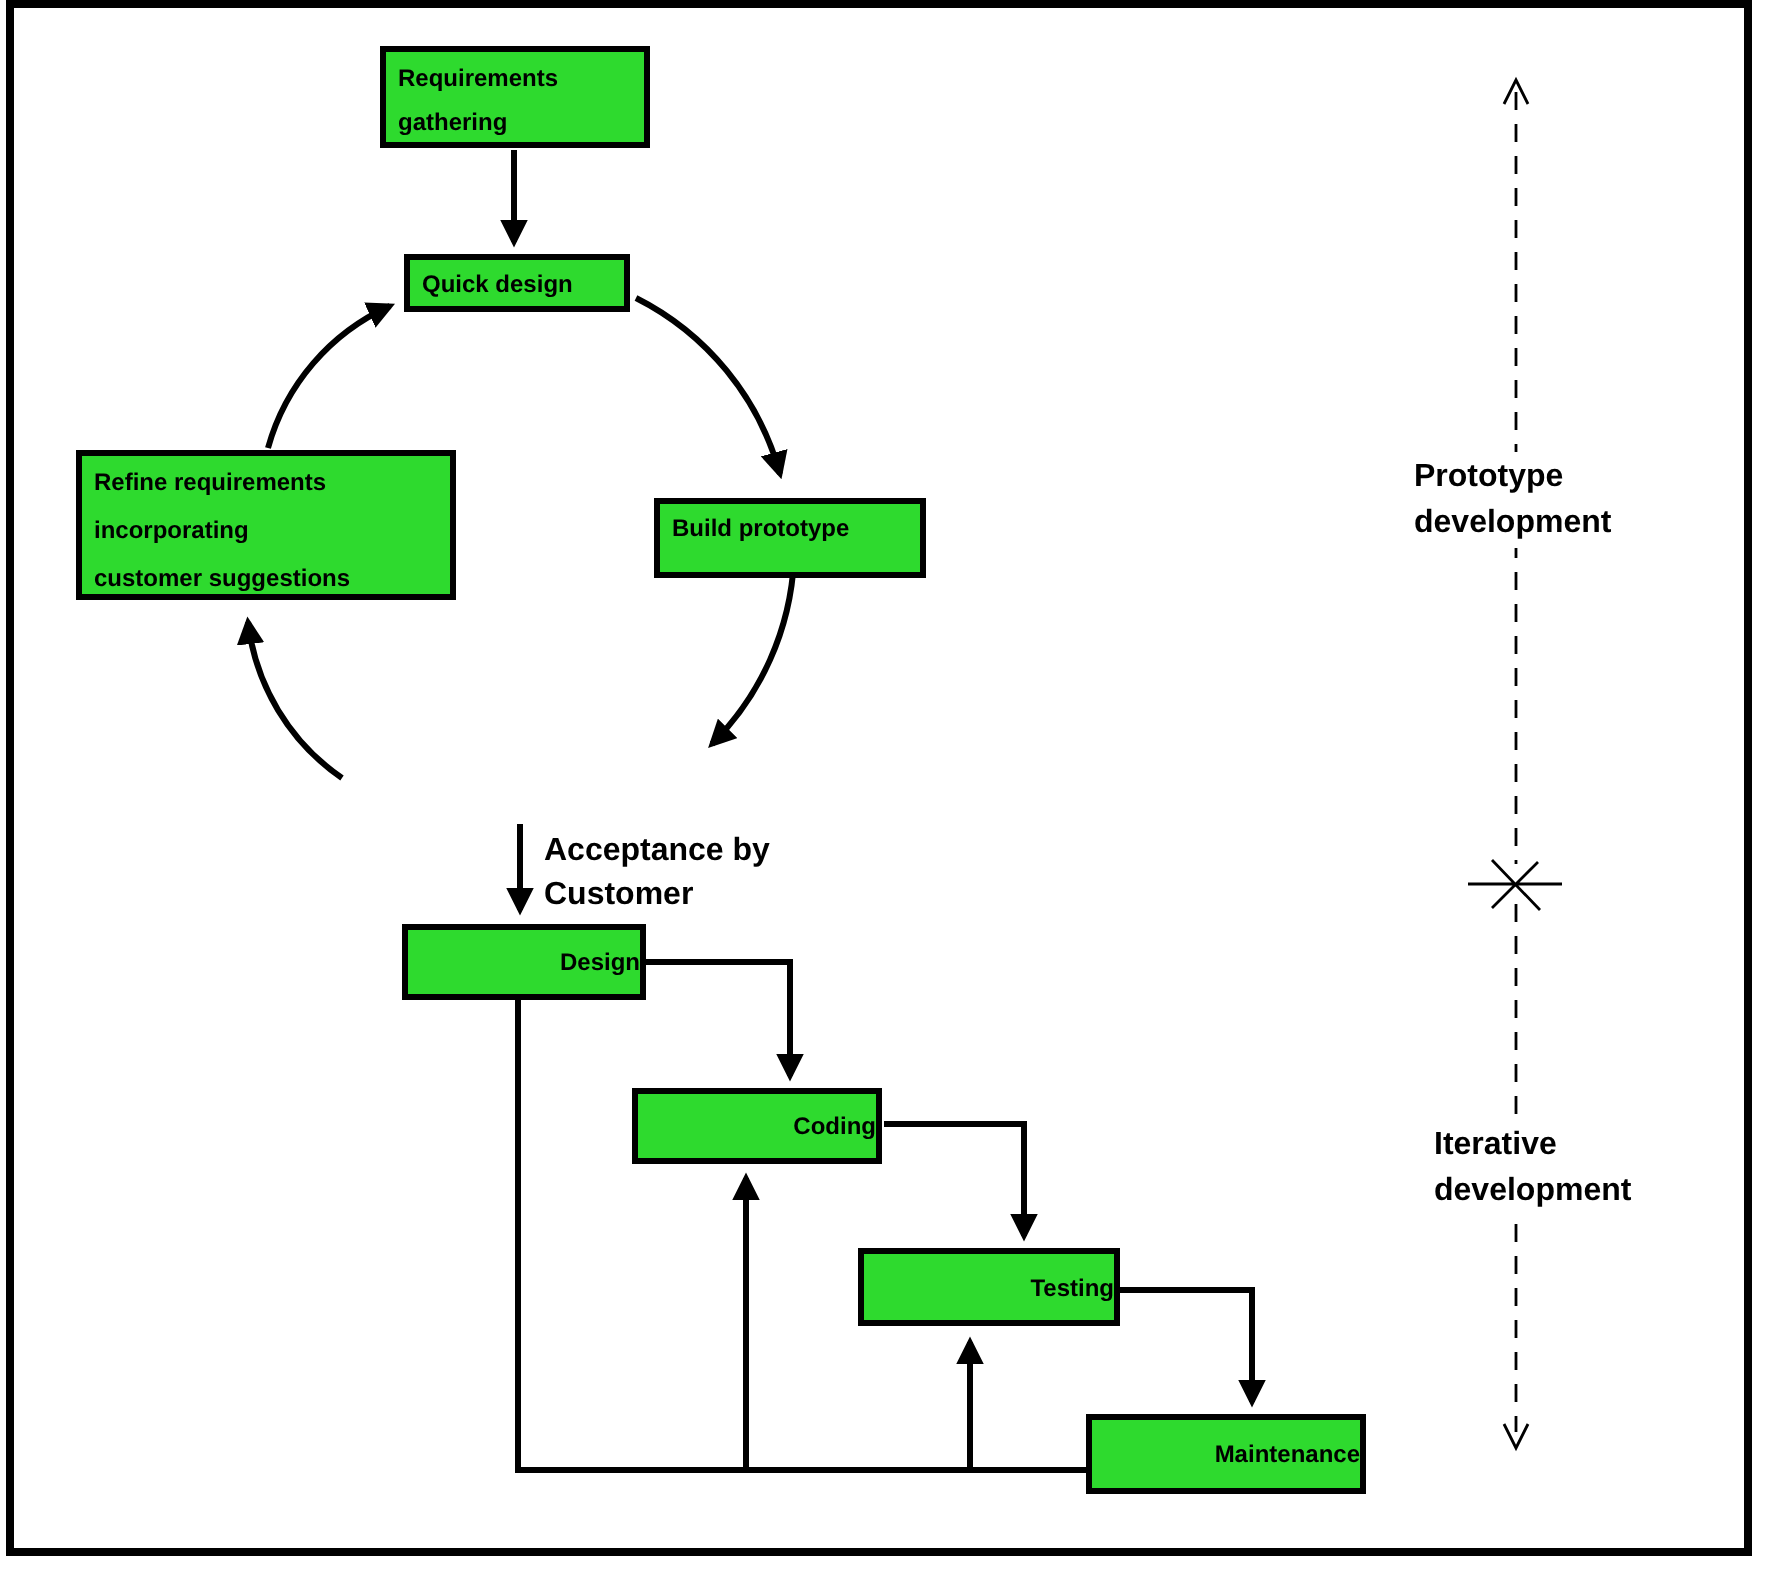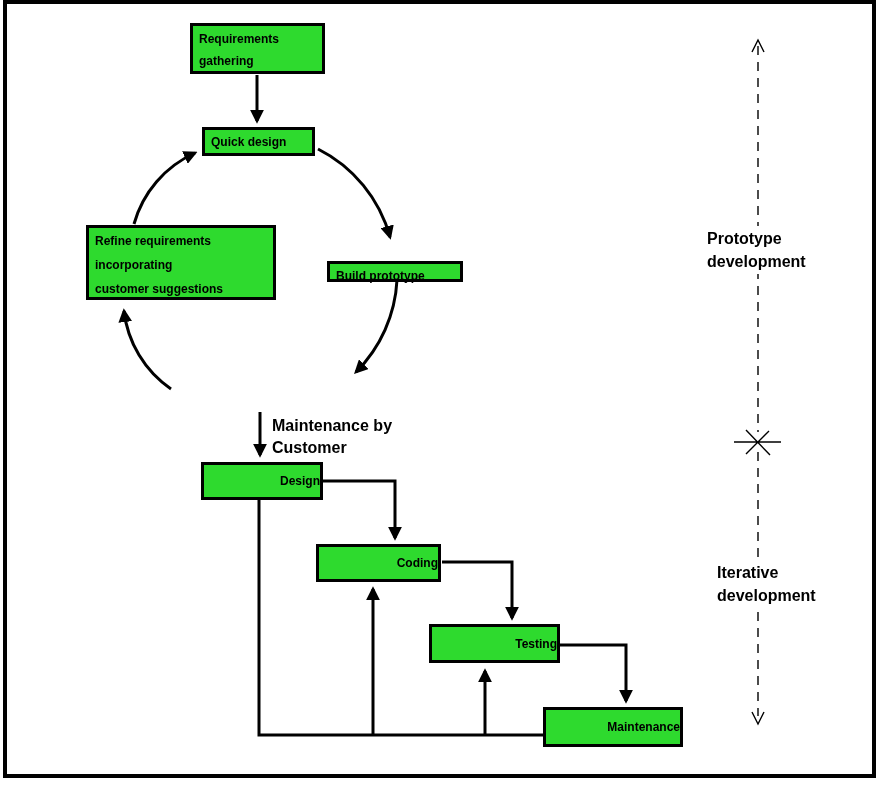--- a/index.html
+++ b/index.html
@@ -93,25 +93,25 @@
 
   <div class="box" style="left:190px;top:23px;width:135px;height:51px;">
     <span>Requirements</span>
     <span>gathering</span>
   </div>
 
   <div class="box" style="left:202px;top:127px;width:113px;height:29px;padding-top:1px;">
     <span>Quick design</span>
   </div>
 
-  <div class="box" style="left:327px;top:249px;width:136px;height:21px;padding-top:1px;margin-top:12px;">
+  <div class="box" style="left:327px;top:249px;width:136px;height:40px;padding-top:1px;">
     <span>Build prototype</span>
   </div>
 
-  <div class="box lh24" style="left:38px;top:225px;width:190px;height:75px;padding-top:1px;margin-left:48px;">
+  <div class="box lh24" style="left:38px;top:225px;width:190px;height:75px;padding-top:1px;">
     <span>Refine requirements</span>
     <span>incorporating</span>
     <span>customer suggestions</span>
   </div>
 
 
   <div class="box center" style="left:201px;top:462px;width:122px;height:38px;">
     <span>Design</span>
   </div>
 
@@ -121,21 +121,21 @@
 
   <div class="box center" style="left:429px;top:624px;width:131px;height:39px;">
     <span>Testing</span>
   </div>
 
   <div class="box center" style="left:543px;top:707px;width:140px;height:40px;">
     <span>Maintenance</span>
   </div>
 
   <div class="label" style="left:272px;top:415px;">
-    <span>Maintenance by</span>
+    <span>Acceptance by</span>
     <span>Customer</span>
   </div>
 
   <div class="label on-line" style="left:704px;top:226px;line-height:23px;">
     <span>Prototype</span>
     <span>development</span>
   </div>
 
   <div class="label on-line" style="left:714px;top:560px;line-height:23px;">
     <span>Iterative</span>

